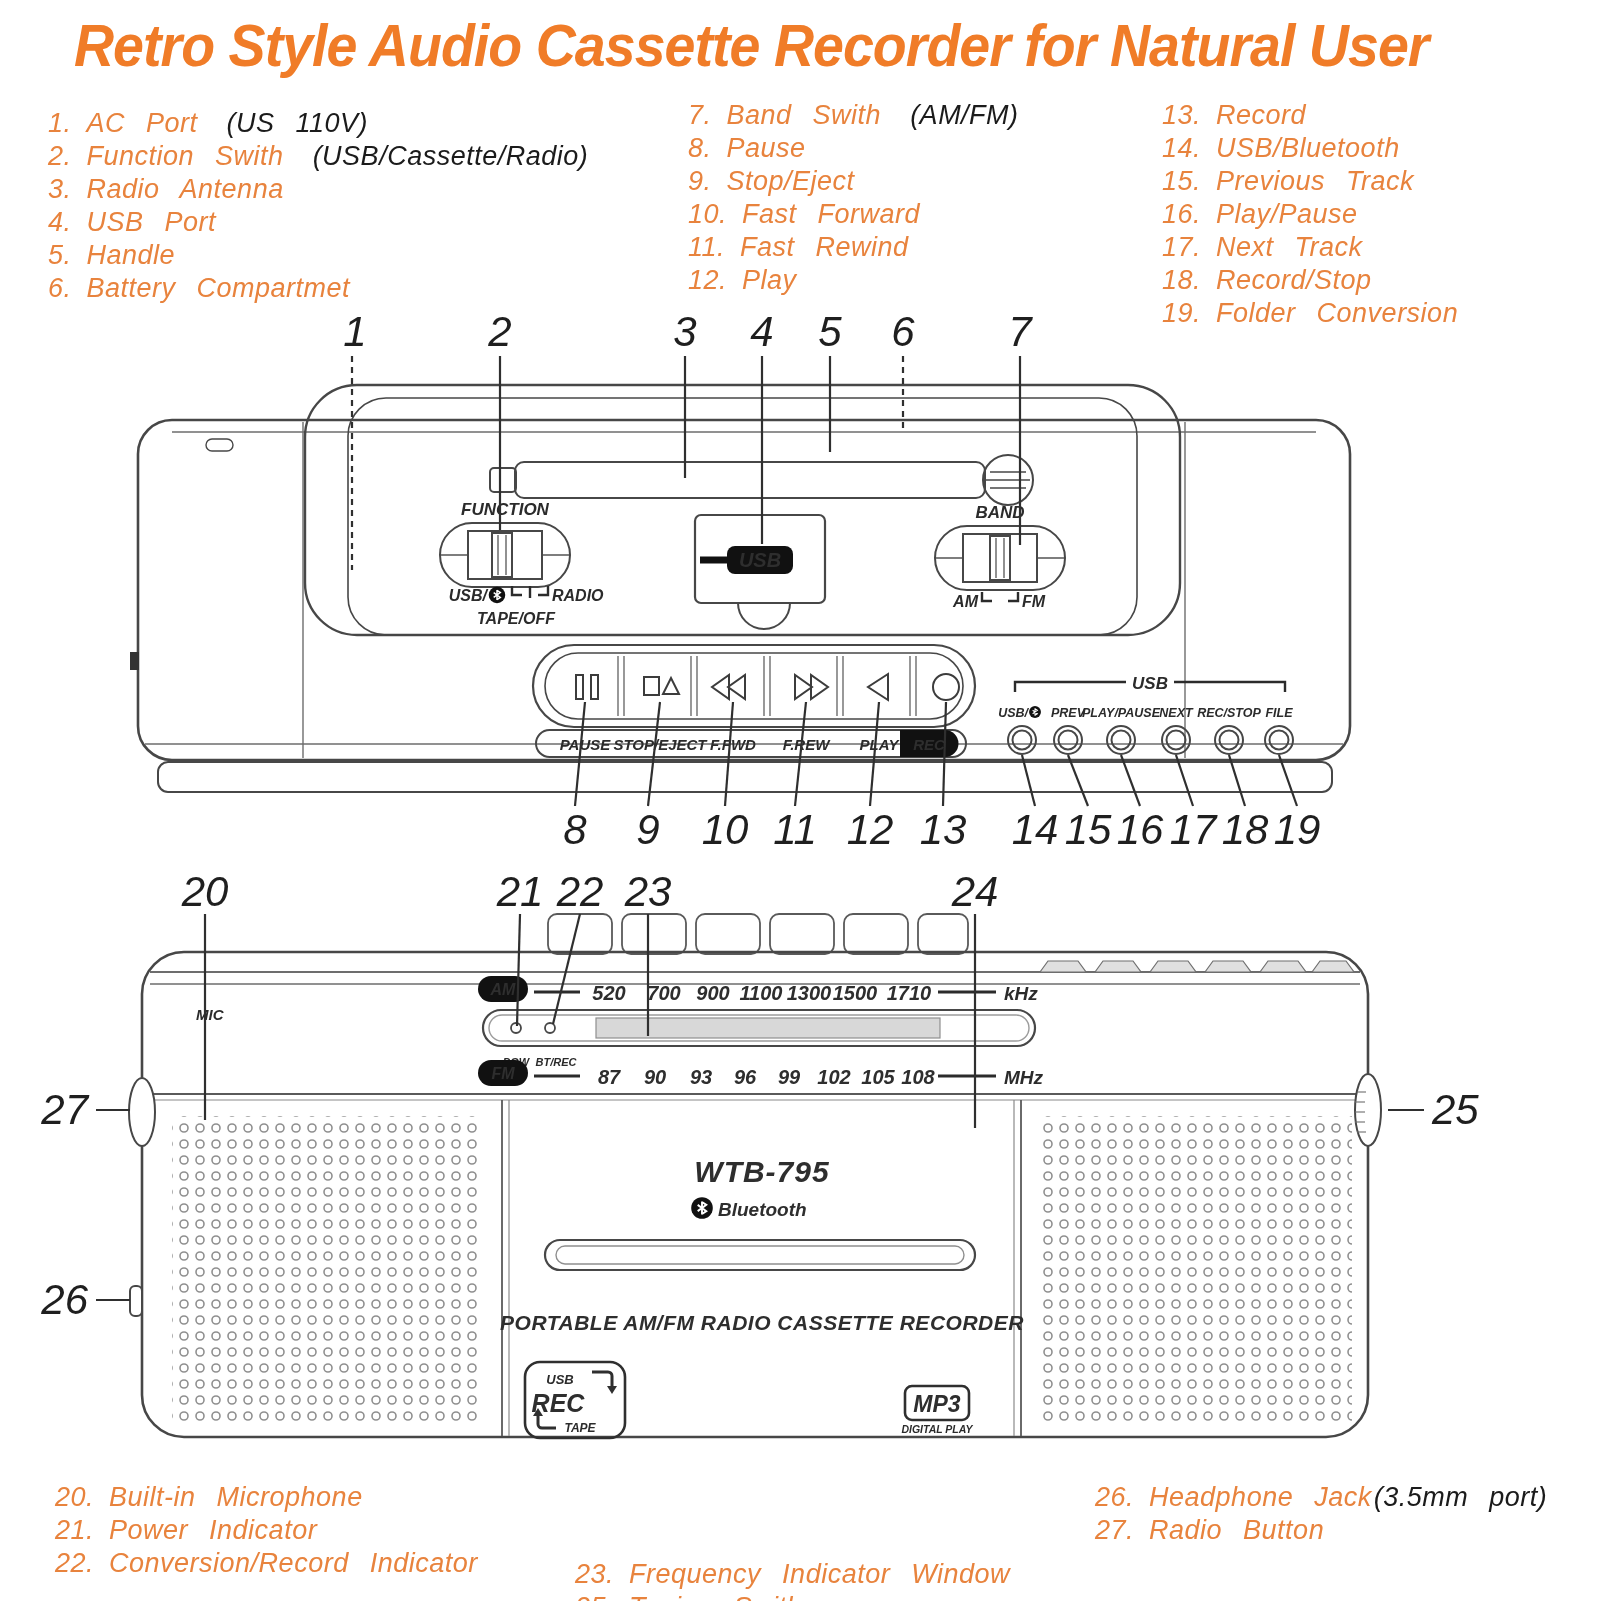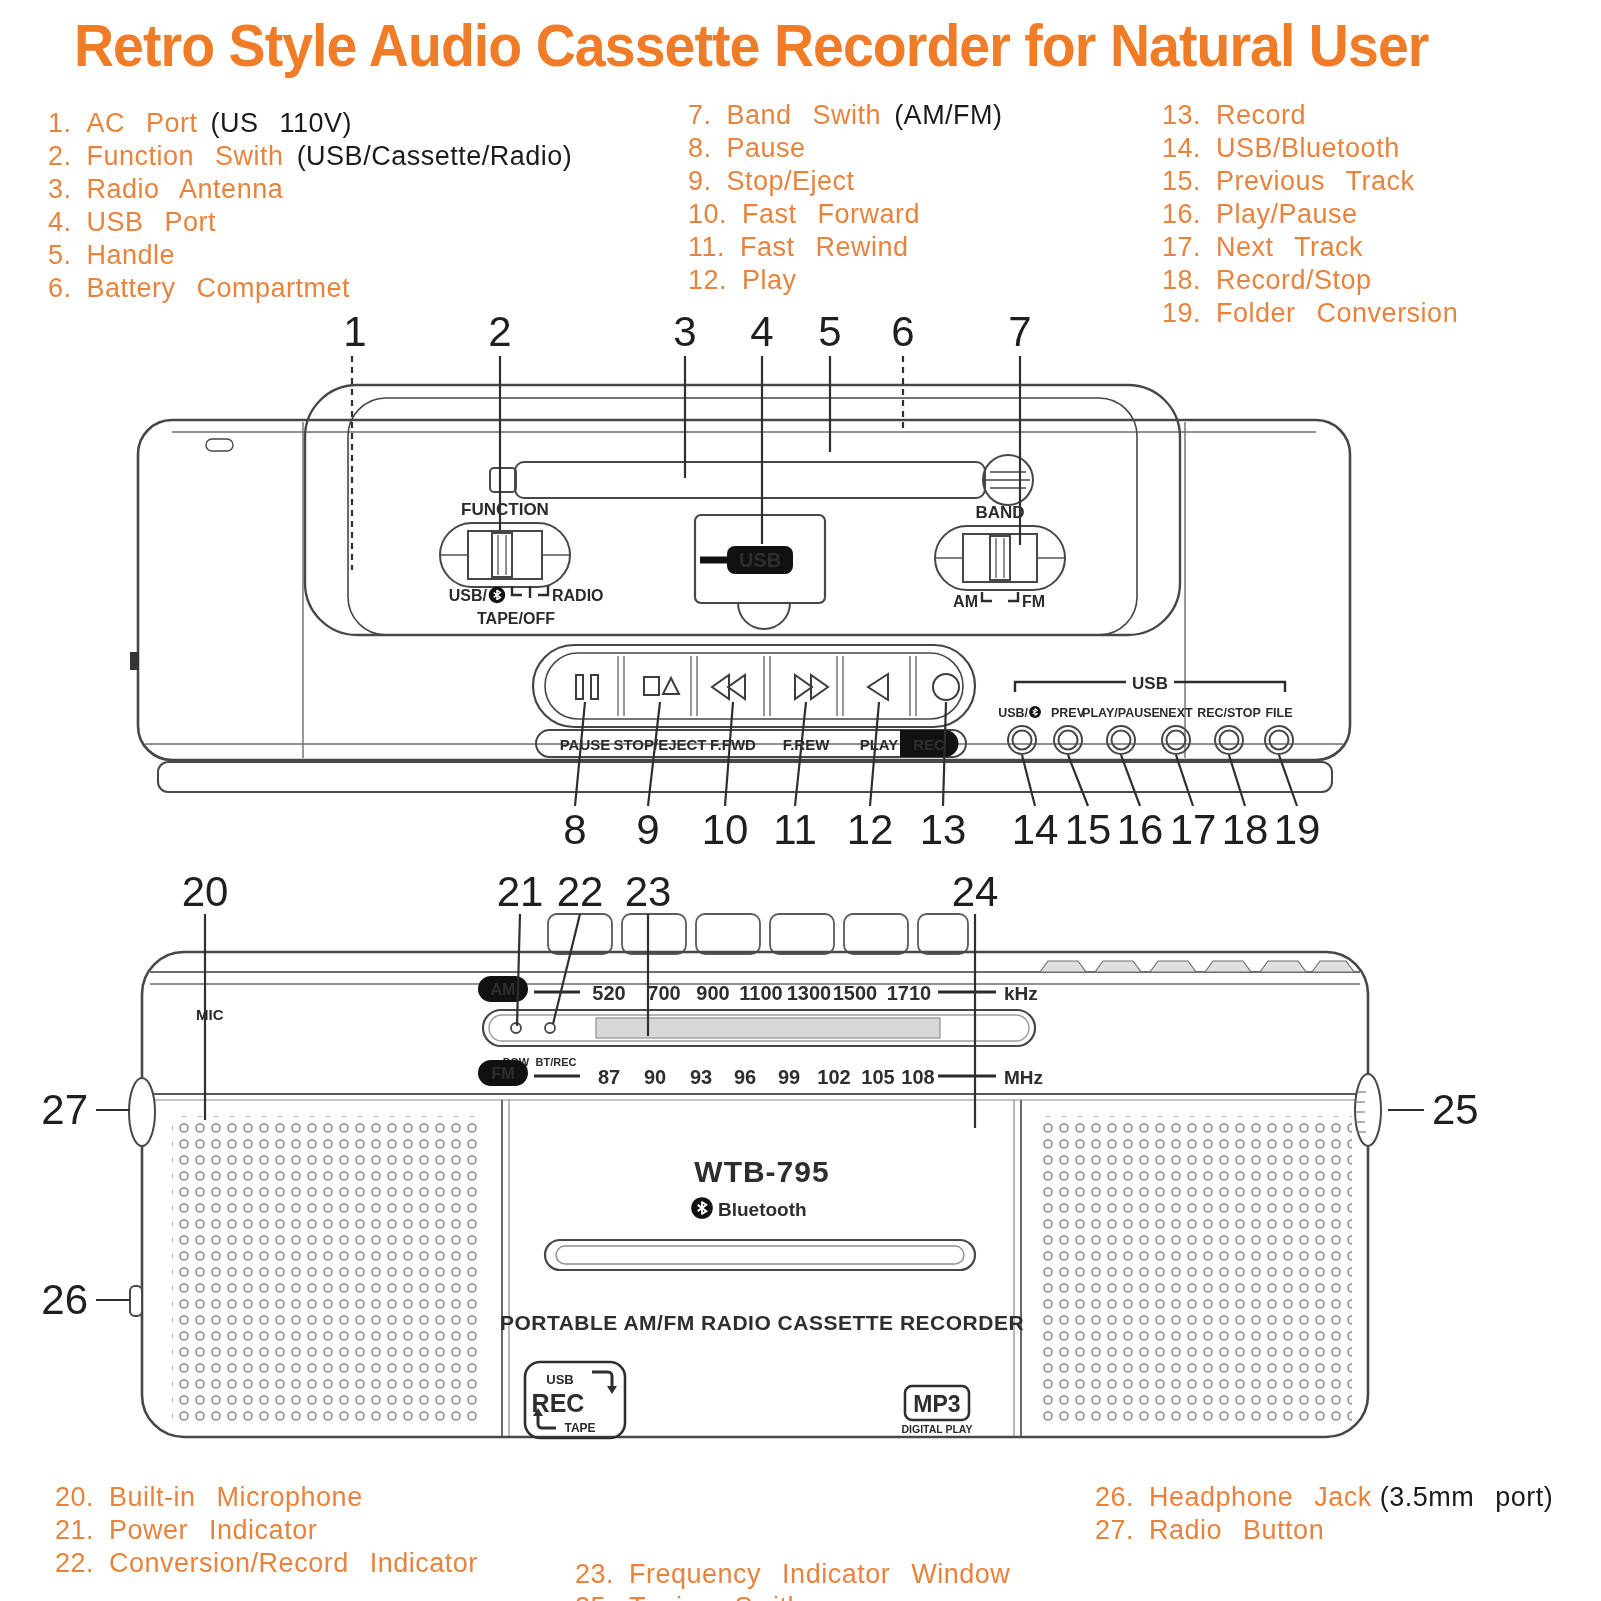--- a/index.html
+++ b/index.html
@@ -1,25 +1,25 @@
 <!DOCTYPE html>
 <html><head>
 <meta charset="utf-8">
 <style>
   html,body{margin:0;padding:0;background:#ffffff;}
   .page{position:relative;width:1601px;height:1601px;background:#fff;overflow:hidden;
-        font-family:"Liberation Sans",sans-serif;}
+        font-family:"Liberation Sans",sans-serif;font-style:italic;}
   .title{position:absolute;left:74px;top:12px;margin:0;font-size:59px;font-weight:bold;
          color:#f07c28;white-space:nowrap;letter-spacing:-1px;transform:scaleX(0.94);
          transform-origin:left center;}
   .lcol{position:absolute;}
   .li{white-space:nowrap;line-height:33px;font-size:27px;letter-spacing:0.5px;word-spacing:13px;}
   .num{color:#e8833d;margin-right:15px;}
   .lab{color:#e8833d;}
-  .note{color:#1b1b1b;margin-left:13px;}
+  .note{color:#1b1b1b;margin-left:29px;}
   svg{position:absolute;left:0;}
   svg text{font-family:"Liberation Sans",sans-serif;fill:#2e2e2e;}
   .callout{font-size:42px;fill:#1f1f1f;}
   .lbl{font-weight:bold;fill:#2b2b2b;}
 </style>
 </head>
 <body>
 
 <div class="page">
 
@@ -395,17 +395,17 @@
   <div class="lcol" style="left:55px;top:1481px">
     <div class="li"><span class="num">20.</span><span class="lab">Built-in Microphone</span></div>
     <div class="li"><span class="num">21.</span><span class="lab">Power Indicator</span></div>
     <div class="li"><span class="num">22.</span><span class="lab">Conversion/Record Indicator</span></div>
   </div>
   <div class="lcol" style="left:575px;top:1558px">
     <div class="li"><span class="num">23.</span><span class="lab">Frequency Indicator Window</span></div>
     <div class="li"><span class="num">25.</span><span class="lab">Tuning Swith</span></div>
   </div>
   <div class="lcol" style="left:1095px;top:1481px">
-    <div class="li"><span class="num">26.</span><span class="lab">Headphone Jack</span><span class="note" style="margin-left:8px">(3.5mm port)</span></div>
+    <div class="li"><span class="num">26.</span><span class="lab">Headphone Jack</span><span class="note" style="margin-left:2px">(3.5mm port)</span></div>
     <div class="li"><span class="num">27.</span><span class="lab">Radio Button</span></div>
   </div>
 
 </div>
 
 </body></html>

